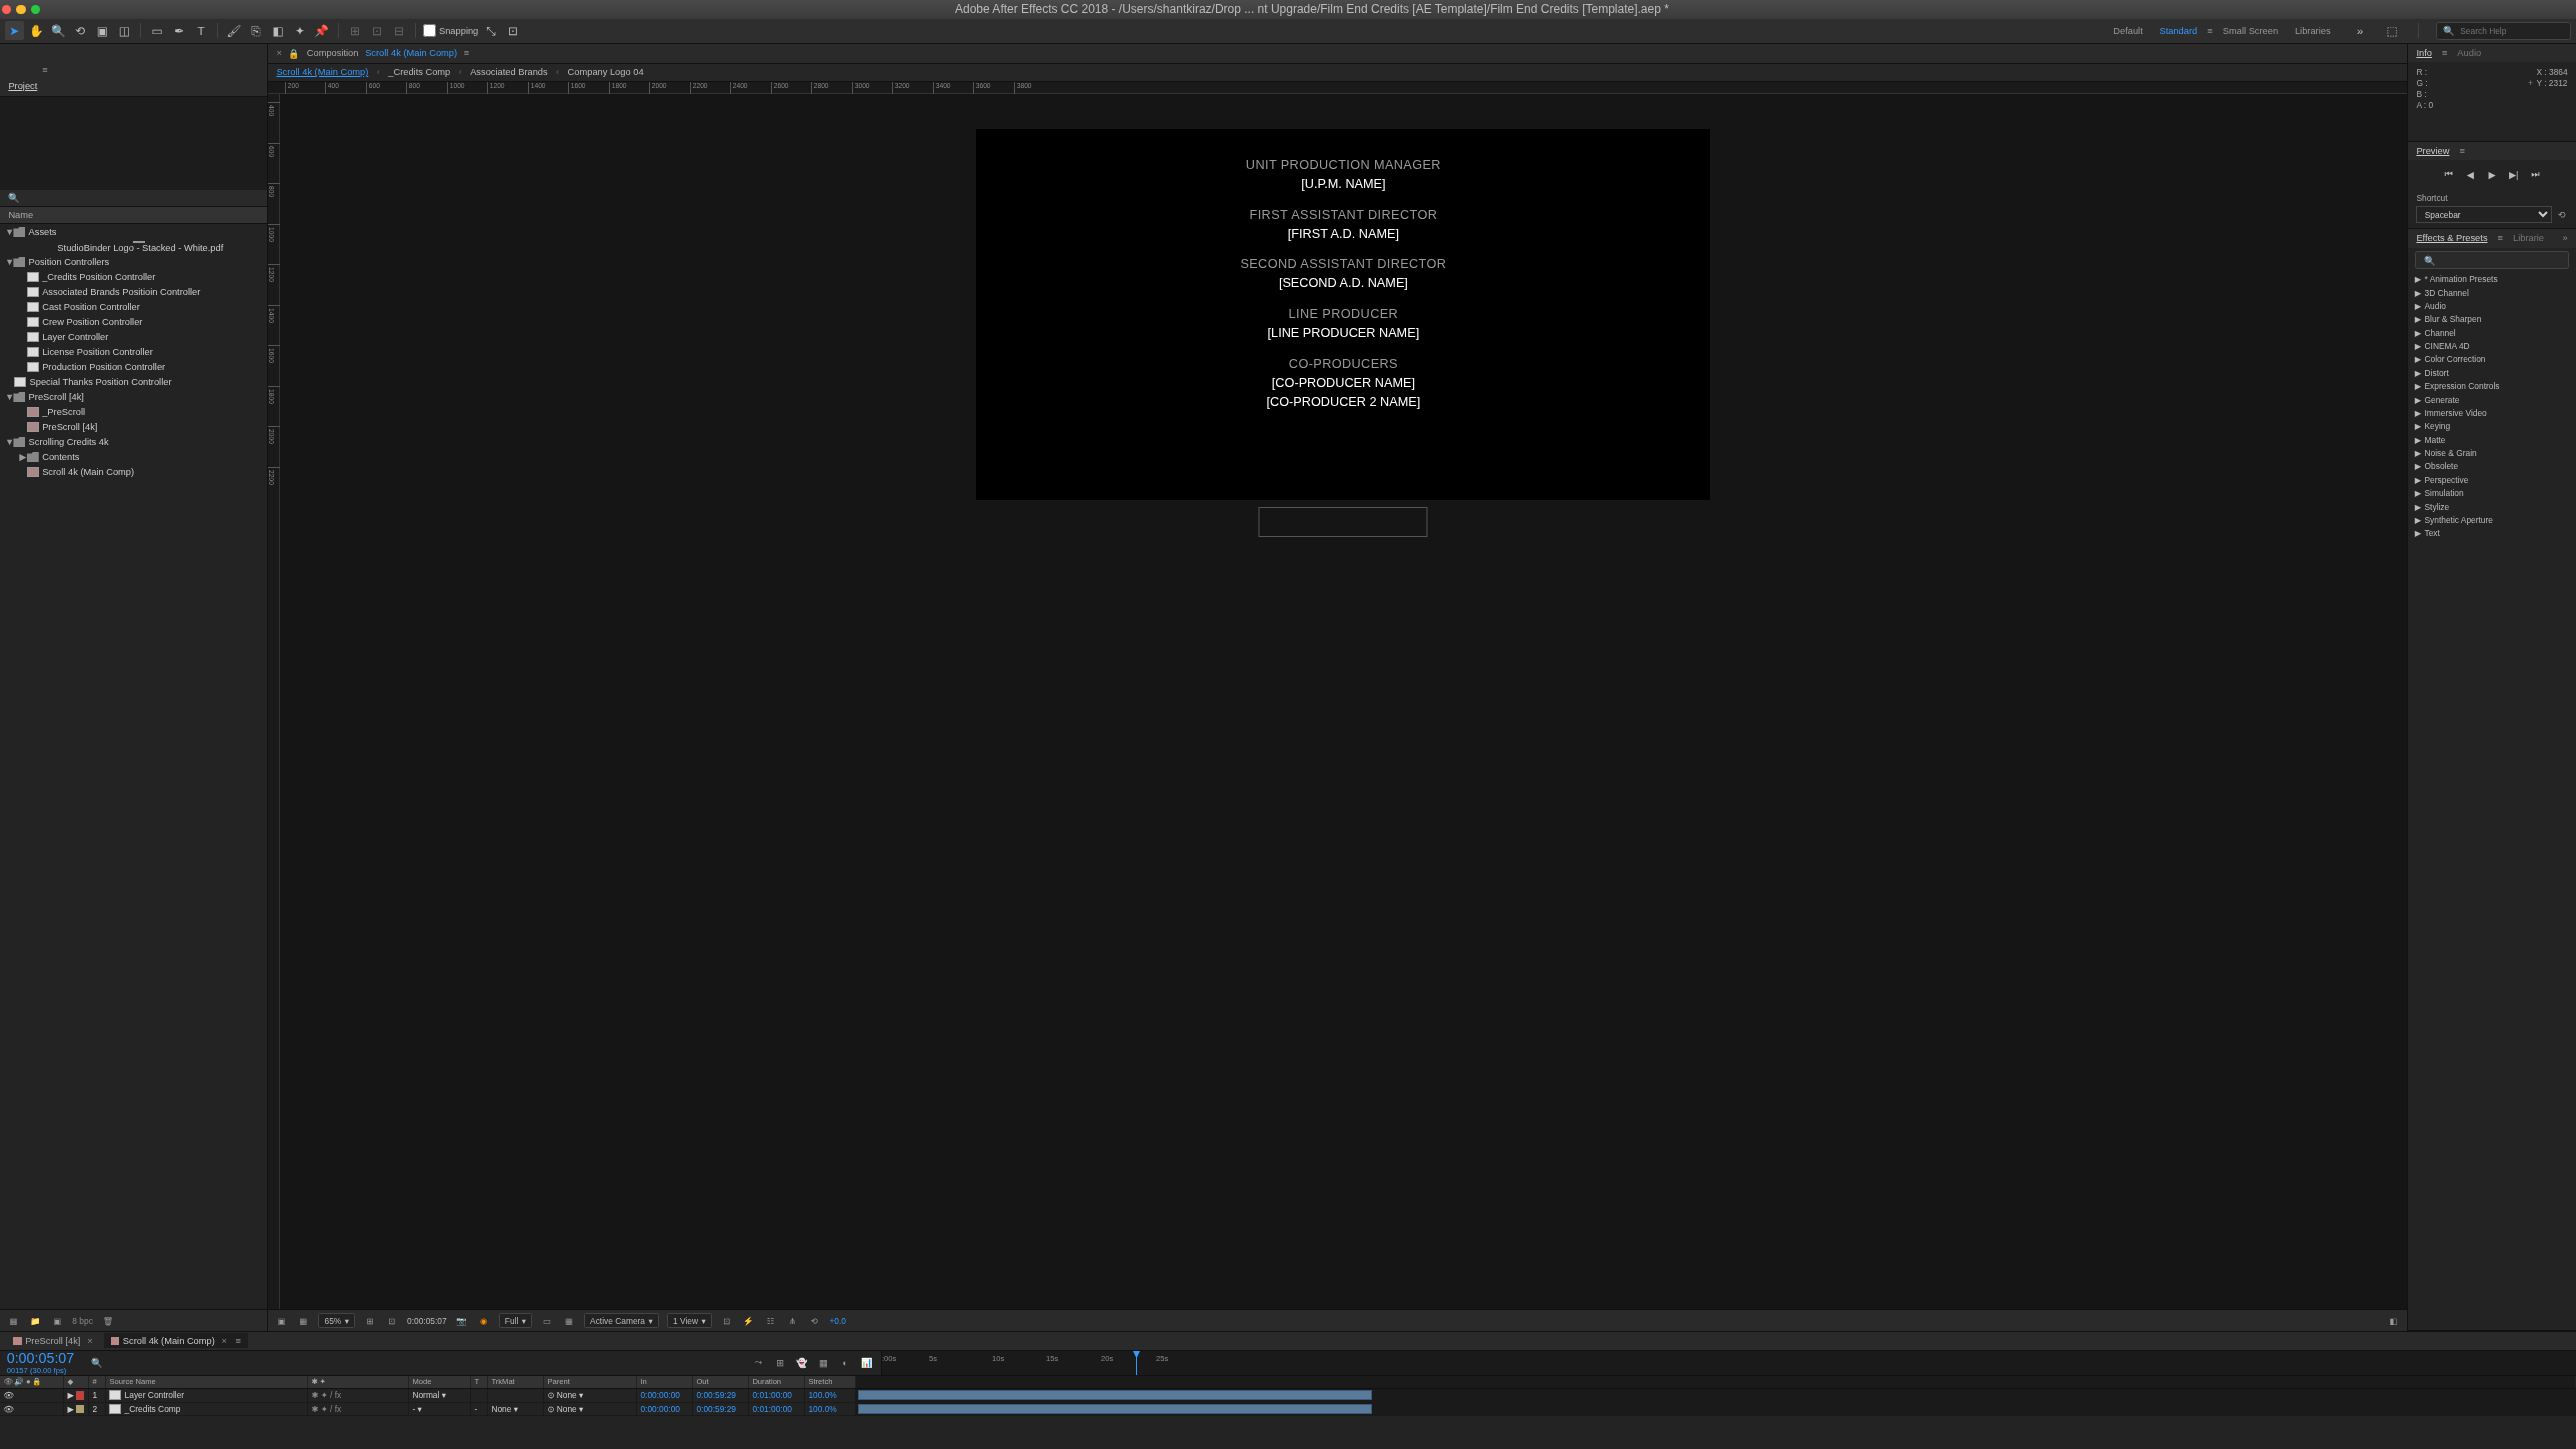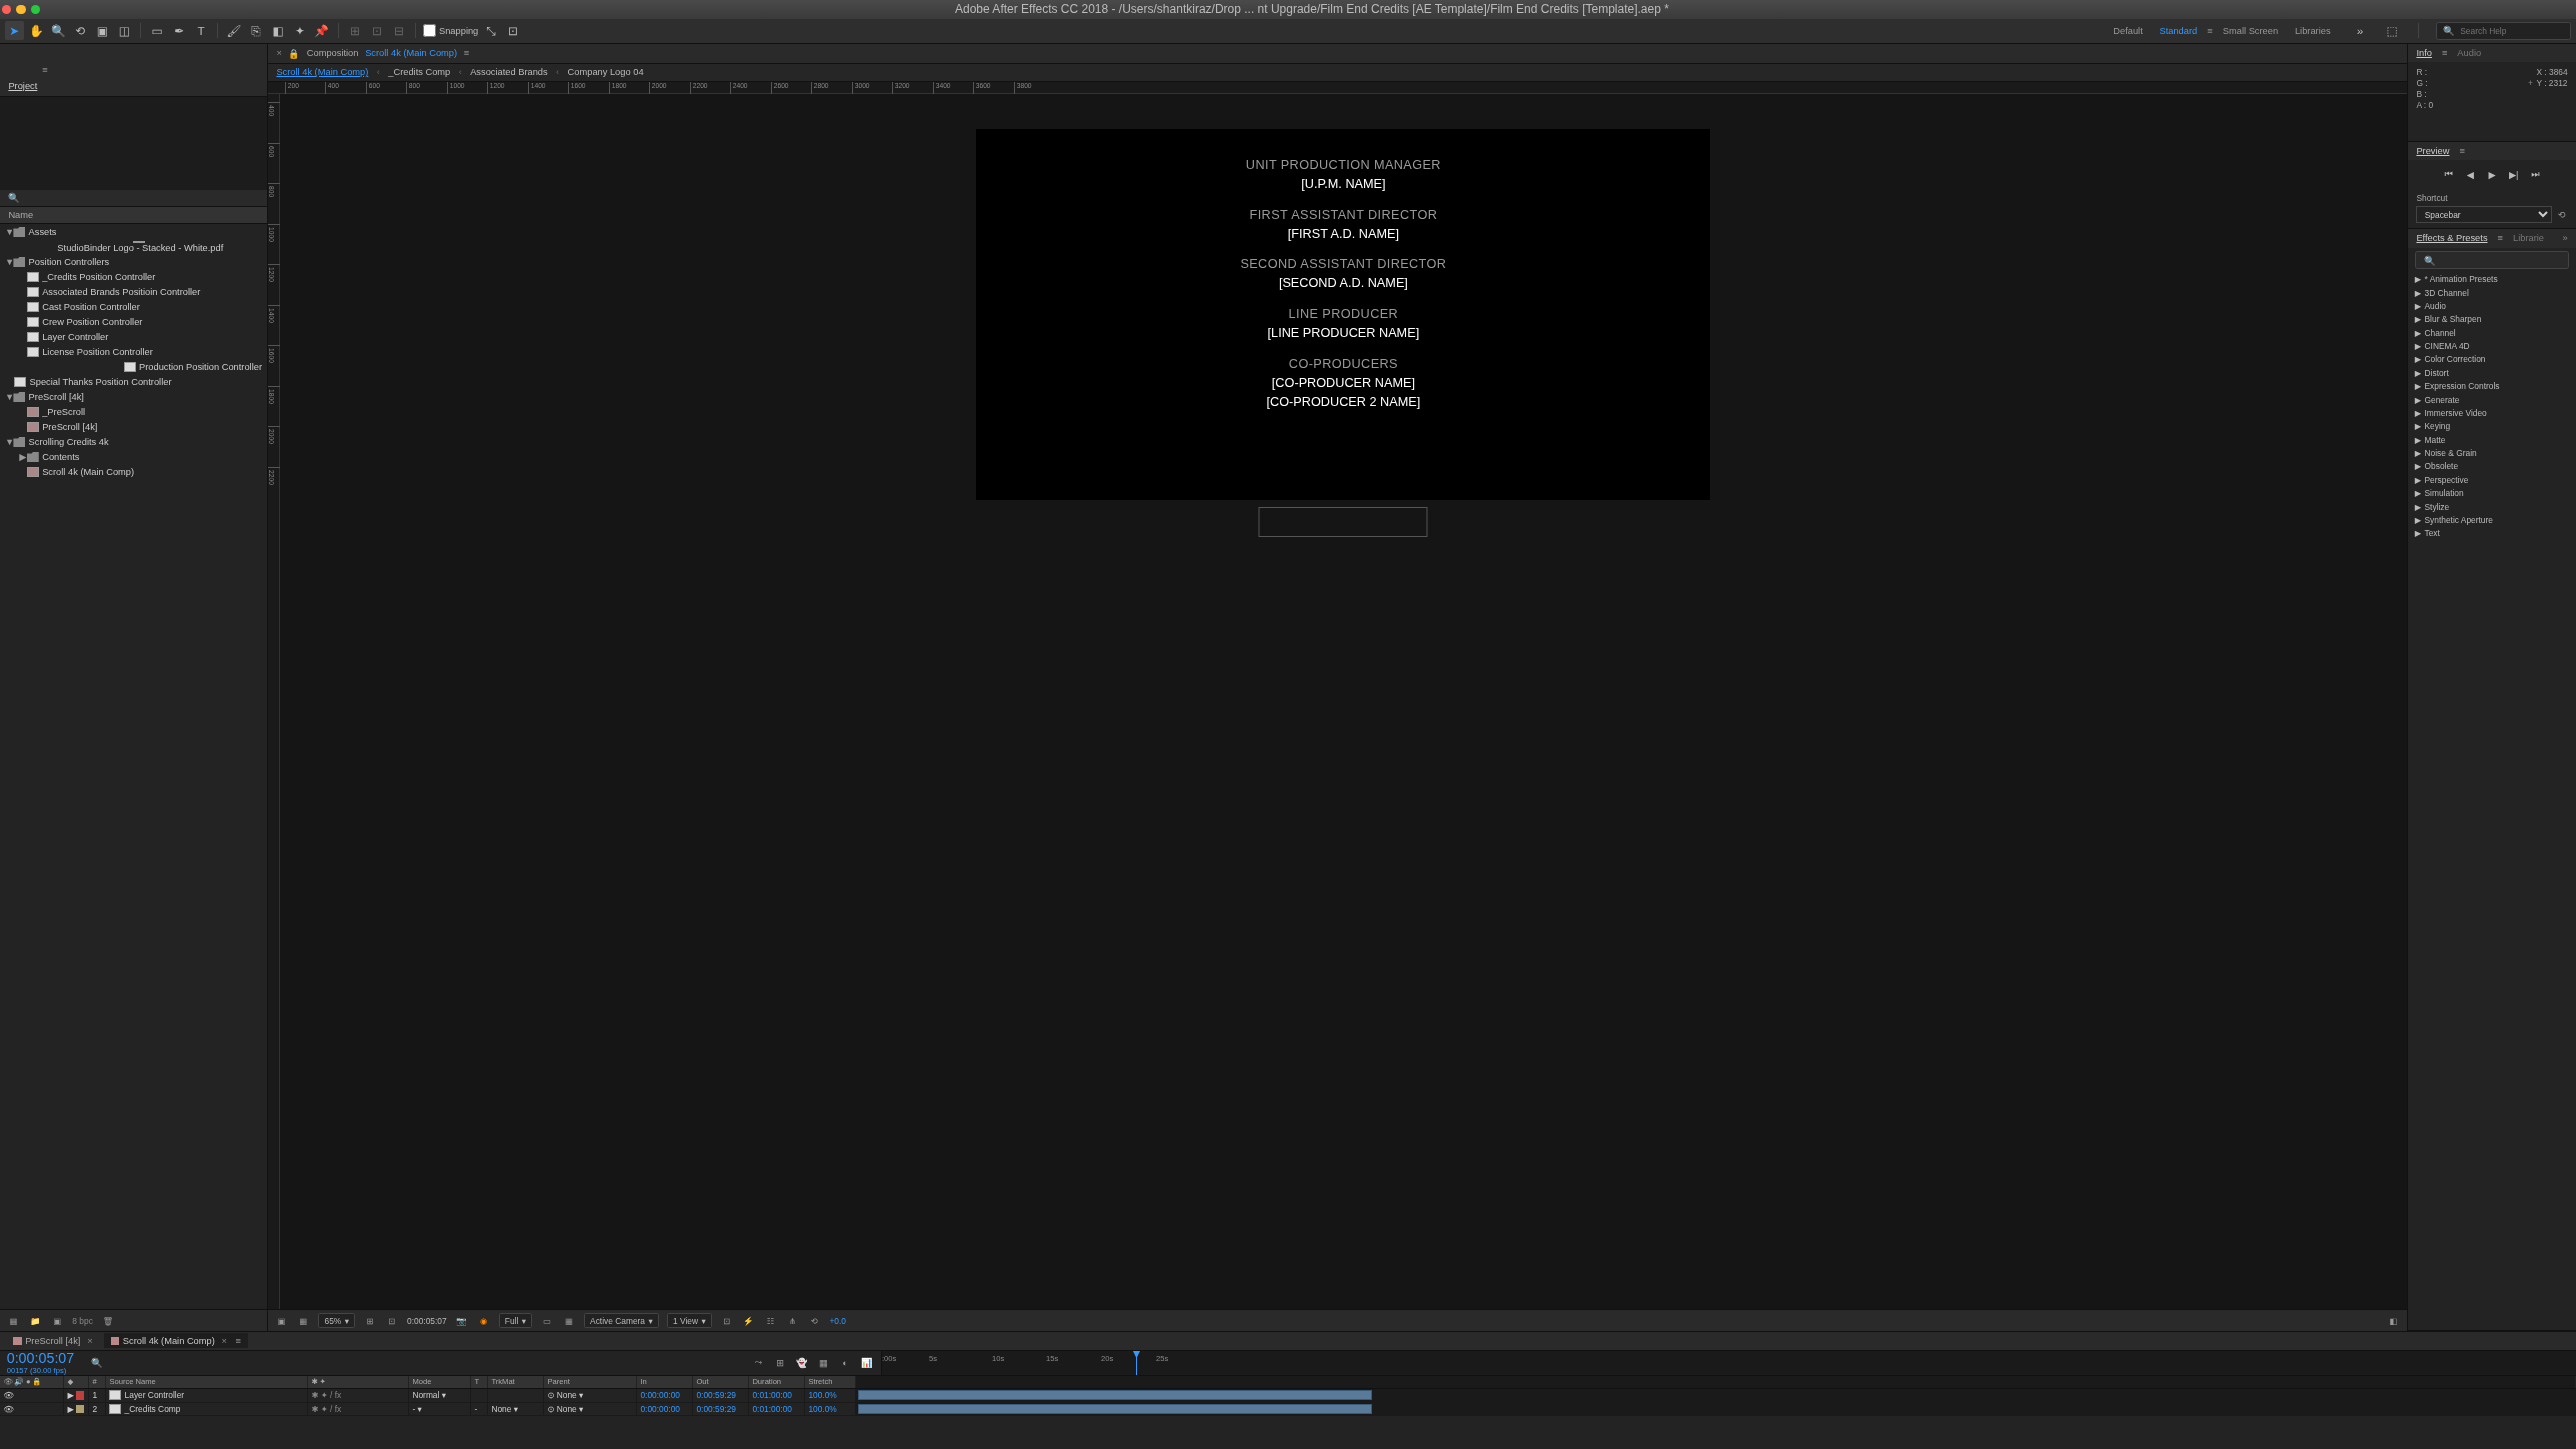--- a/index.html
+++ b/index.html
@@ -221,21 +221,21 @@
           <div class="tree-row" style="padding-left: 18.6px;">
             <span class="tw"></span>
             <span class="item-icon"></span>
             <span>Layer Controller</span>
           </div>
           <div class="tree-row" style="padding-left: 18.6px;">
             <span class="tw"></span>
             <span class="item-icon"></span>
             <span>License Position Controller</span>
           </div>
-          <div class="tree-row" style="padding-left: 18.6px; justify-content: flex-end;">
+          <div class="tree-row" style="padding-left: 18.6px;">
             <span class="tw"></span>
             <span class="item-icon"></span>
             <span>Production Position Controller</span>
           </div>
           <div class="tree-row" style="padding-left: 6px;">
             <span class="tw"></span>
             <span class="item-icon"></span>
             <span>Special Thanks Position Controller</span>
           </div>
           <div class="tree-row" style="padding-left: 5px;">

